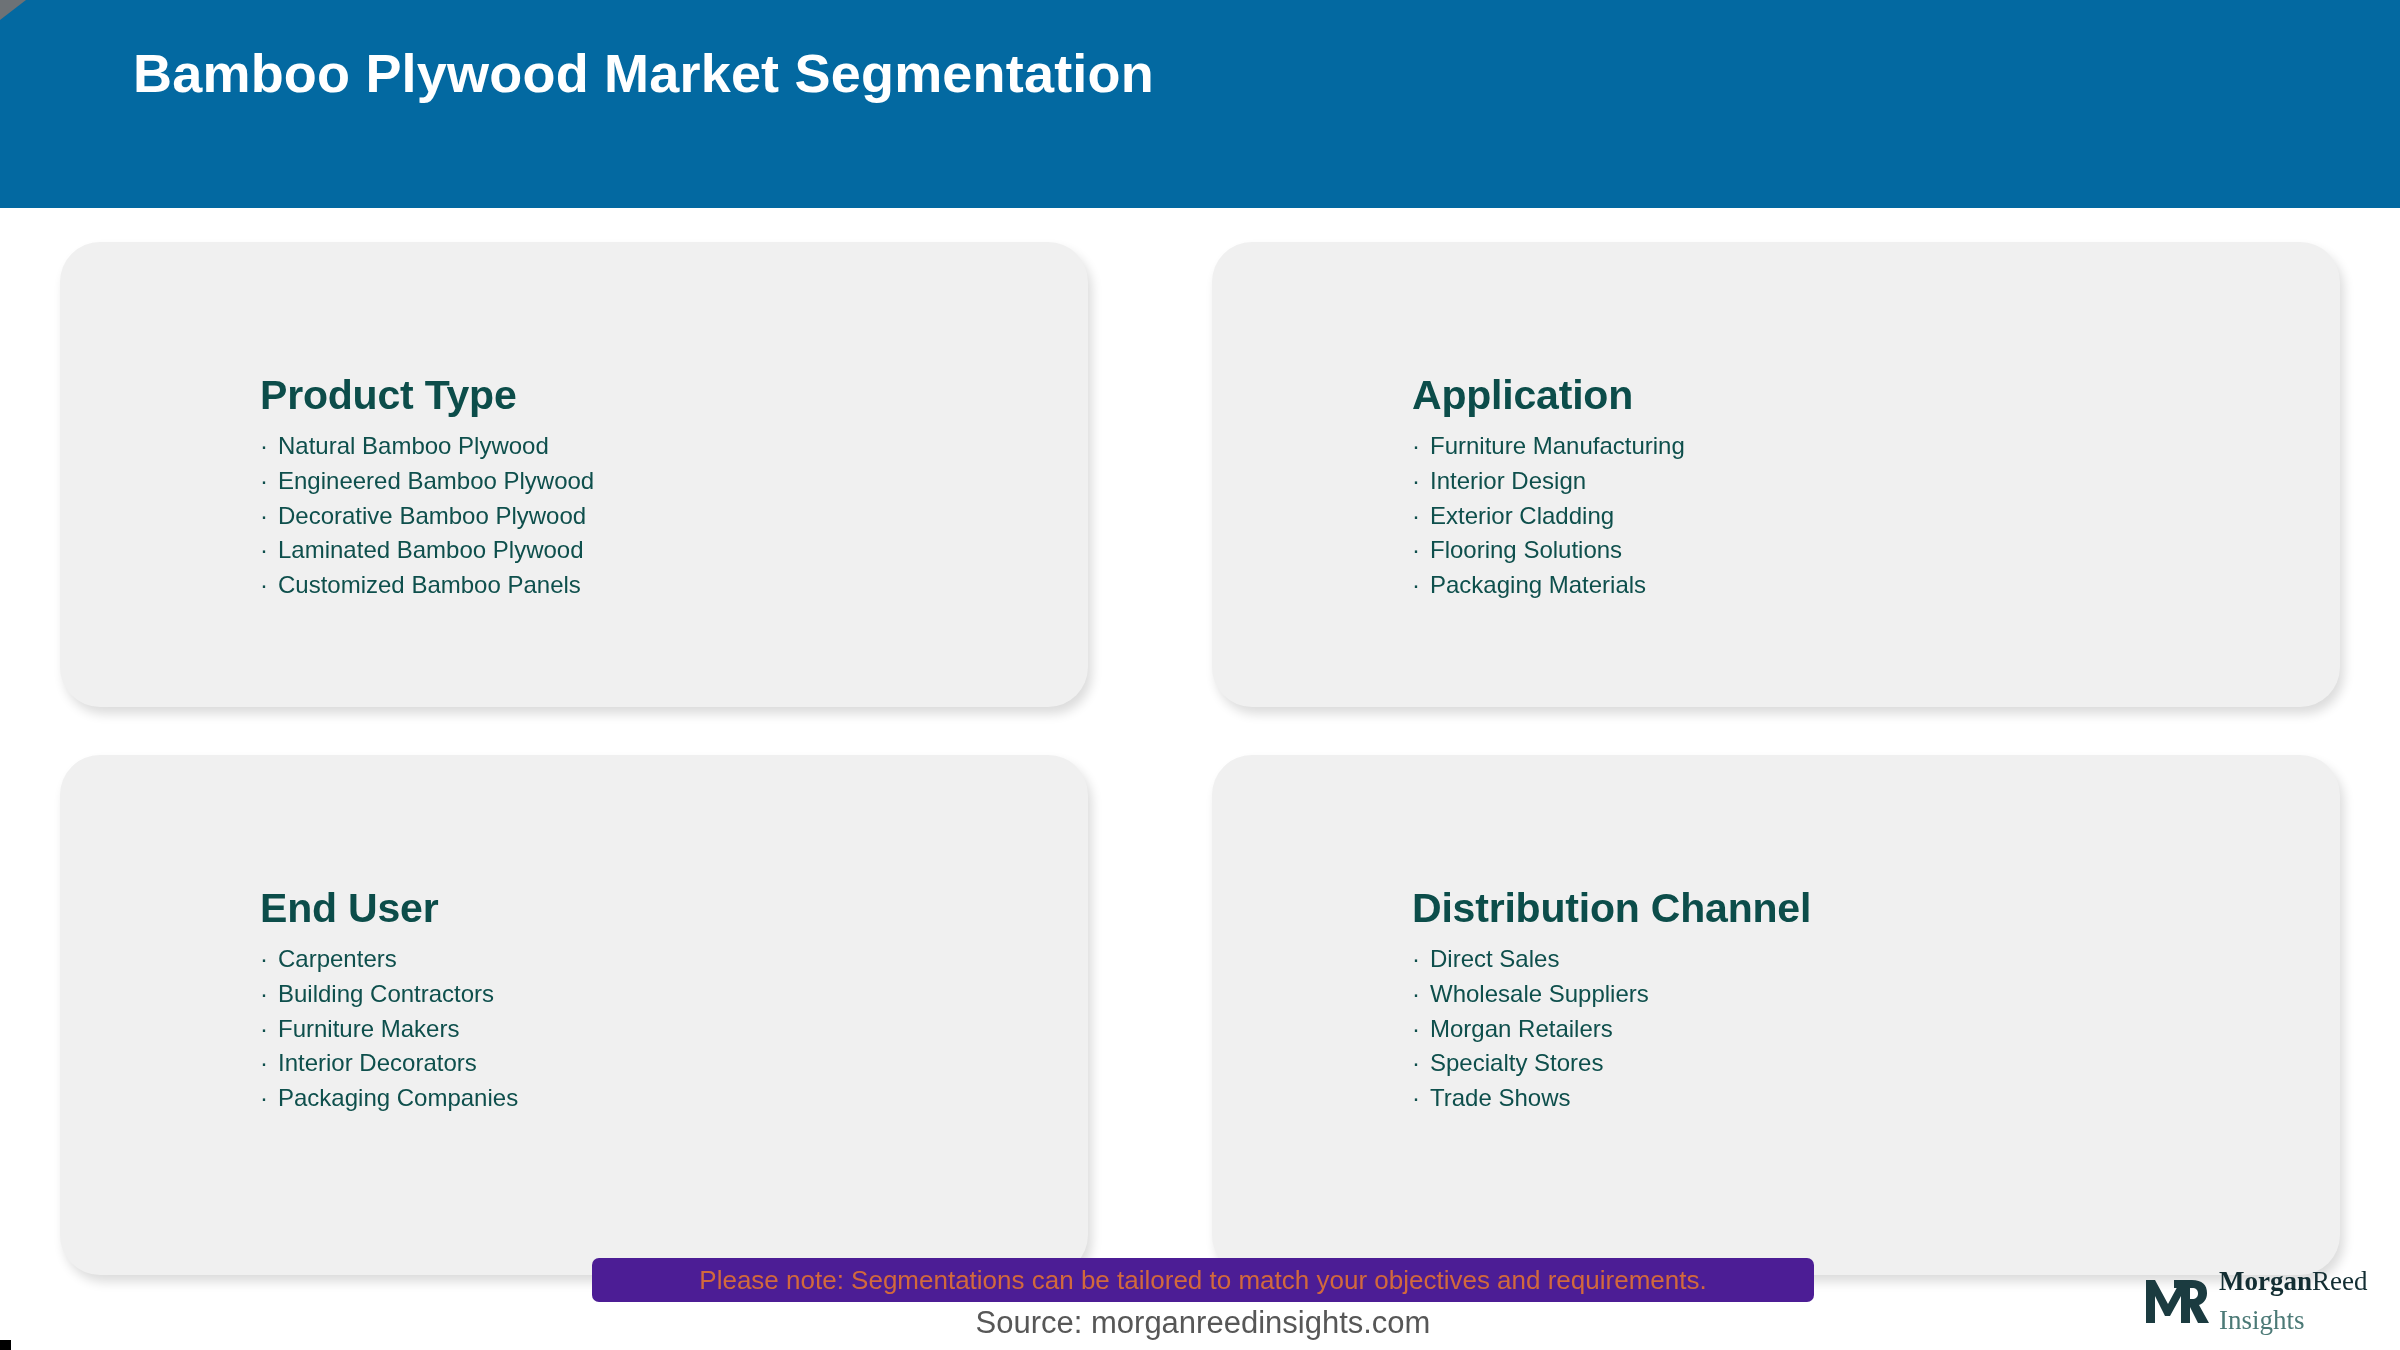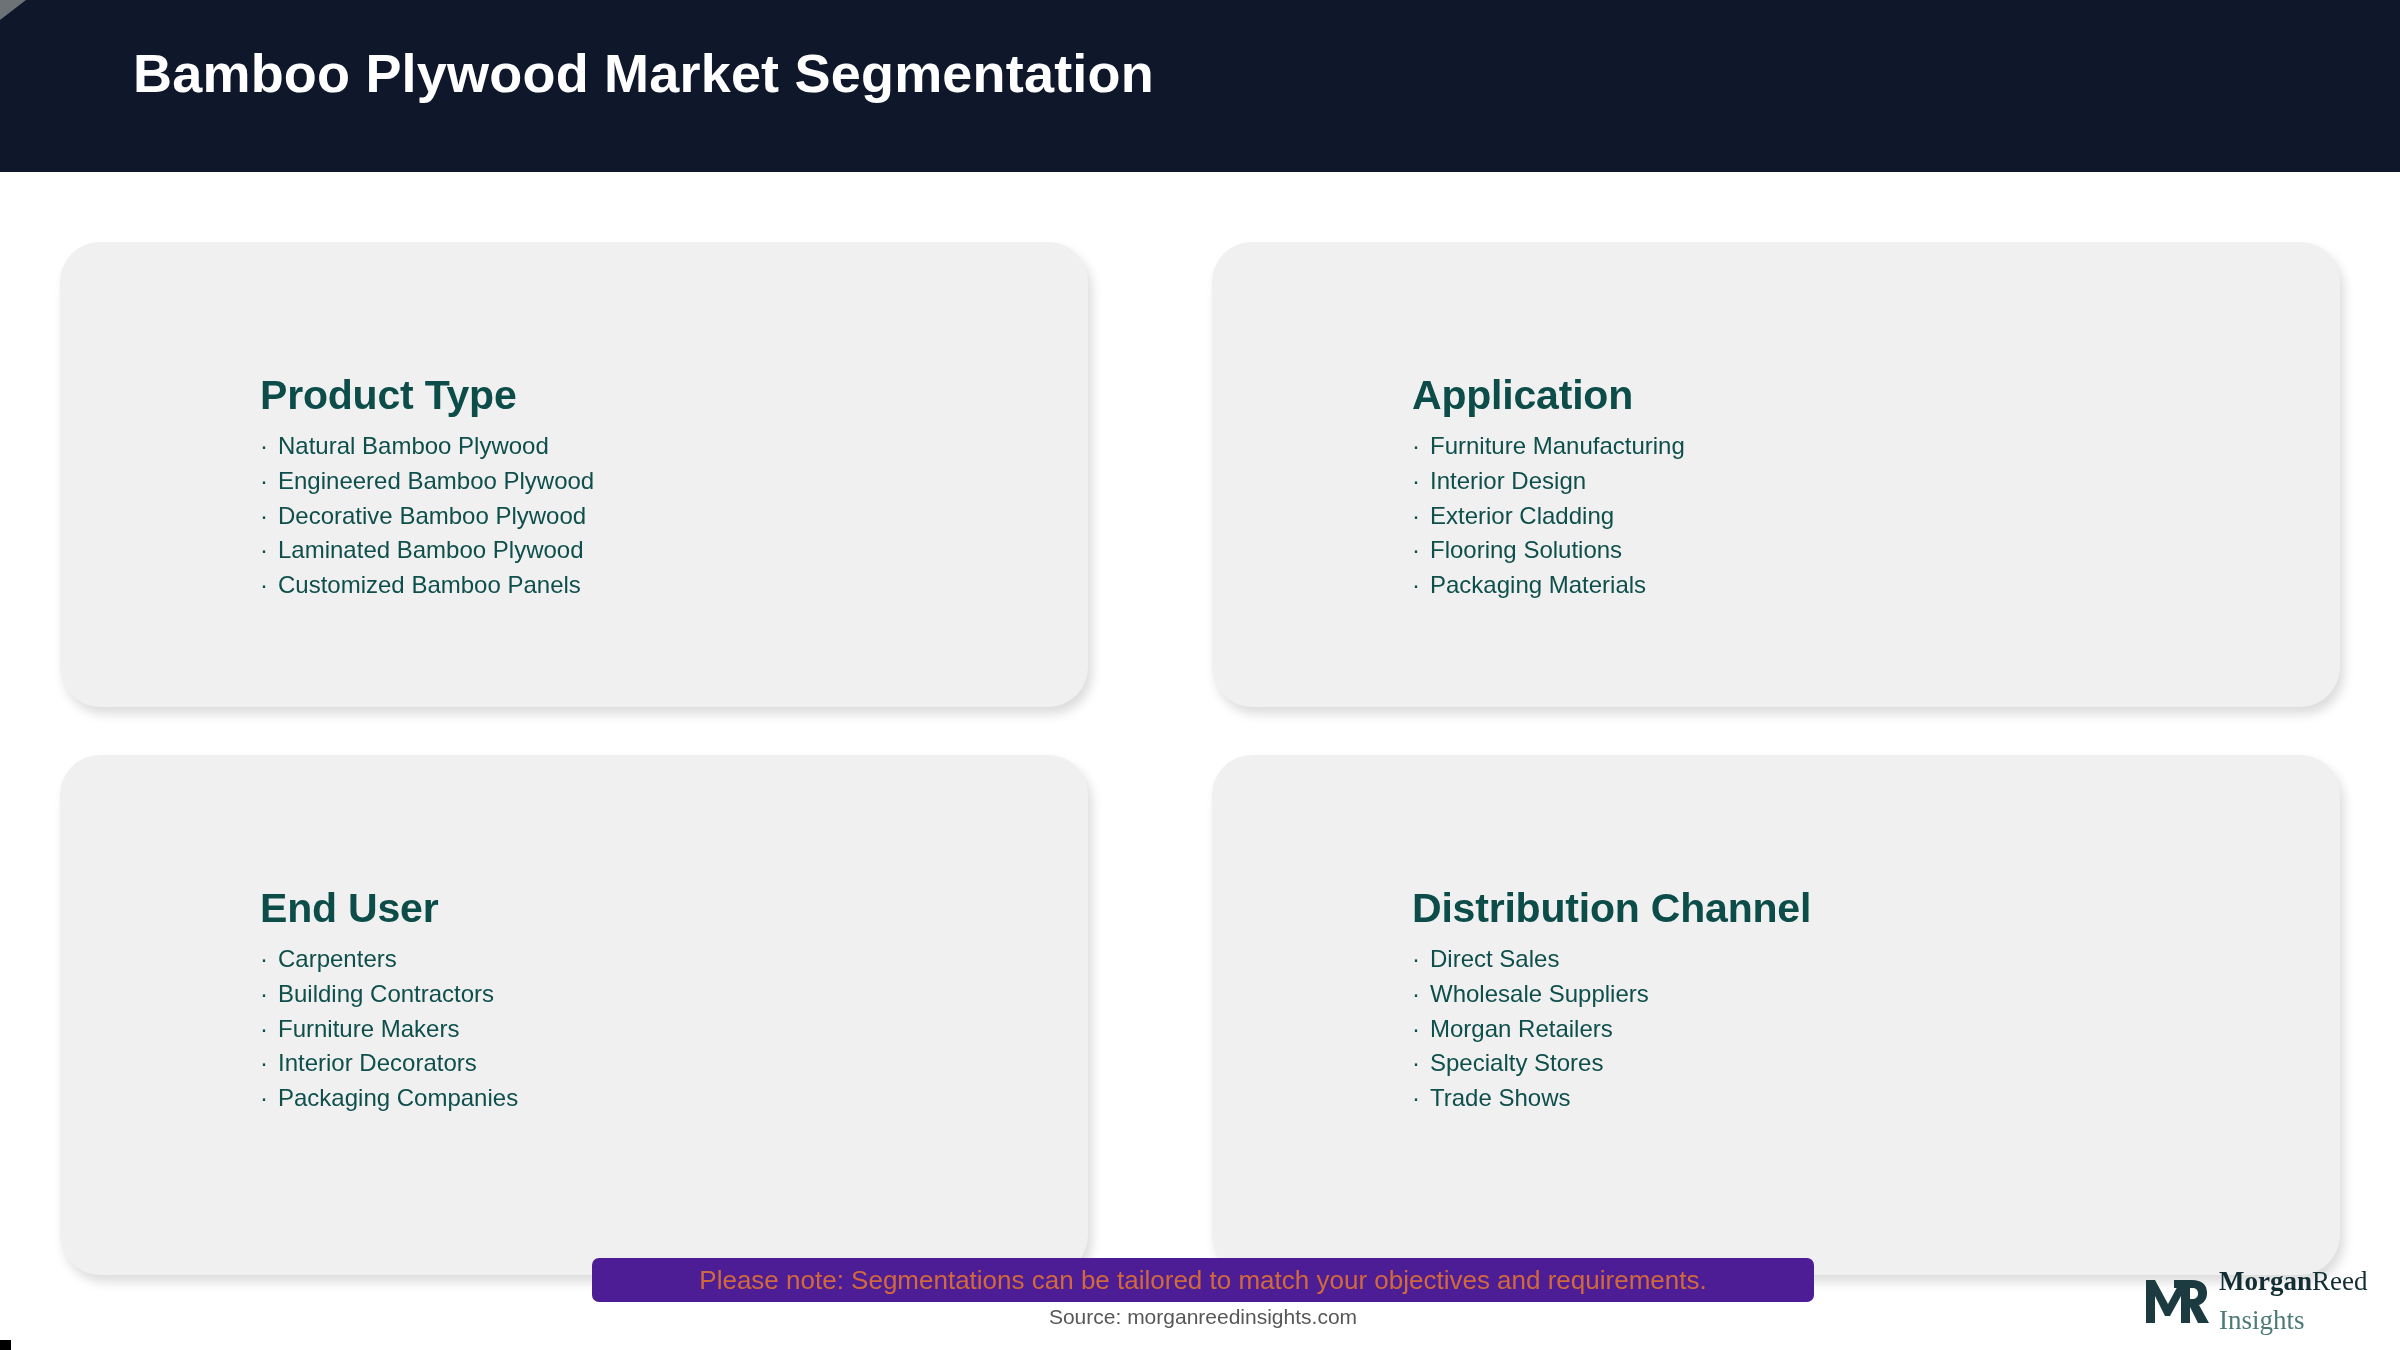--- a/index.html
+++ b/index.html
@@ -15,22 +15,22 @@
     font-family: "Liberation Sans", sans-serif;
     -webkit-font-smoothing: antialiased;
   }
 
   
   .header-banner {
     position: absolute;
     left: 0;
     top: 0;
     width: 2400px;
-    height: 172px;
-    background: #0f172a;
+    height: 208px;
+    background: #0369a1;
   }
   .header-corner {
     position: absolute;
     left: 0;
     top: 0;
     width: 26px;
     height: 20px;
     background: #6d7276;
     clip-path: polygon(0 0, 100% 0, 0 100%);
   }
@@ -117,21 +117,21 @@
     font-size: 26px;
     color: #d2693c;
     white-space: nowrap;
   }
   .source-text {
     position: absolute;
     left: 592px;
     top: 1305px;
     width: 1222px;
     text-align: center;
-    font-size: 21px;
+    font-size: 31px;
     color: #575757;
     white-space: nowrap;
   }
 
   
   .logo-block {
     position: absolute;
     left: 2144px;
     top: 1268px;
     width: 236px;

